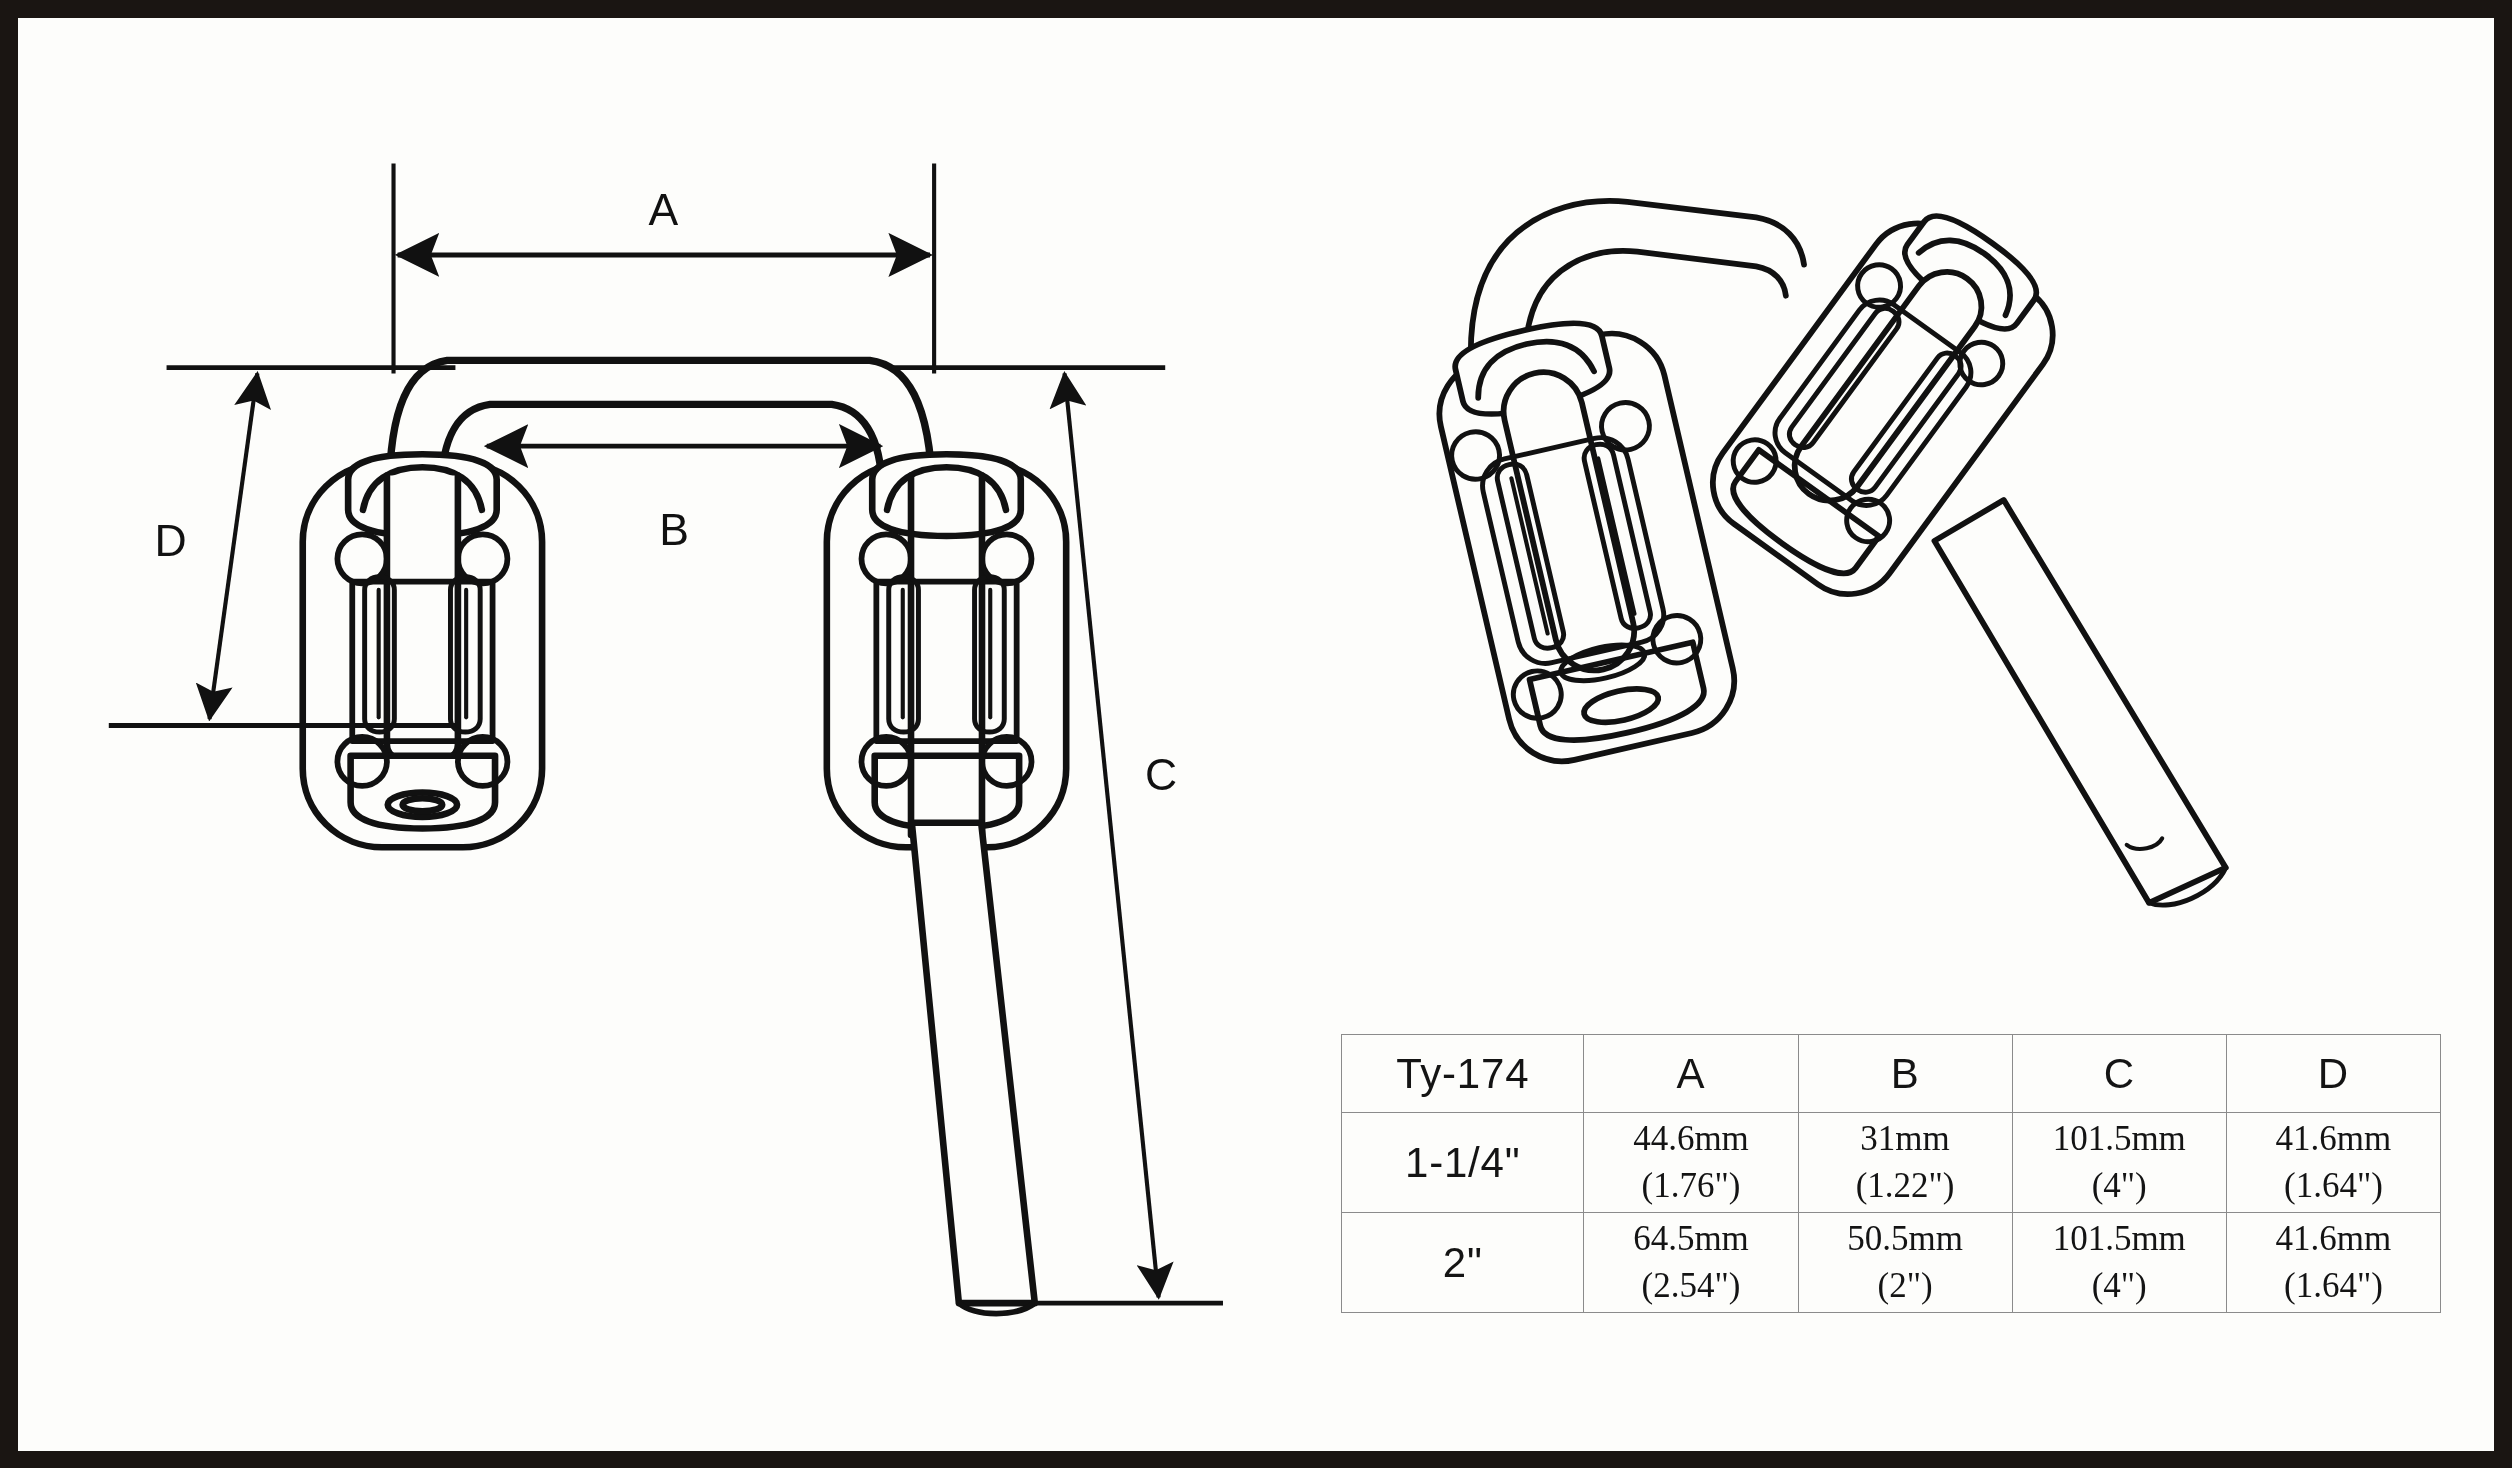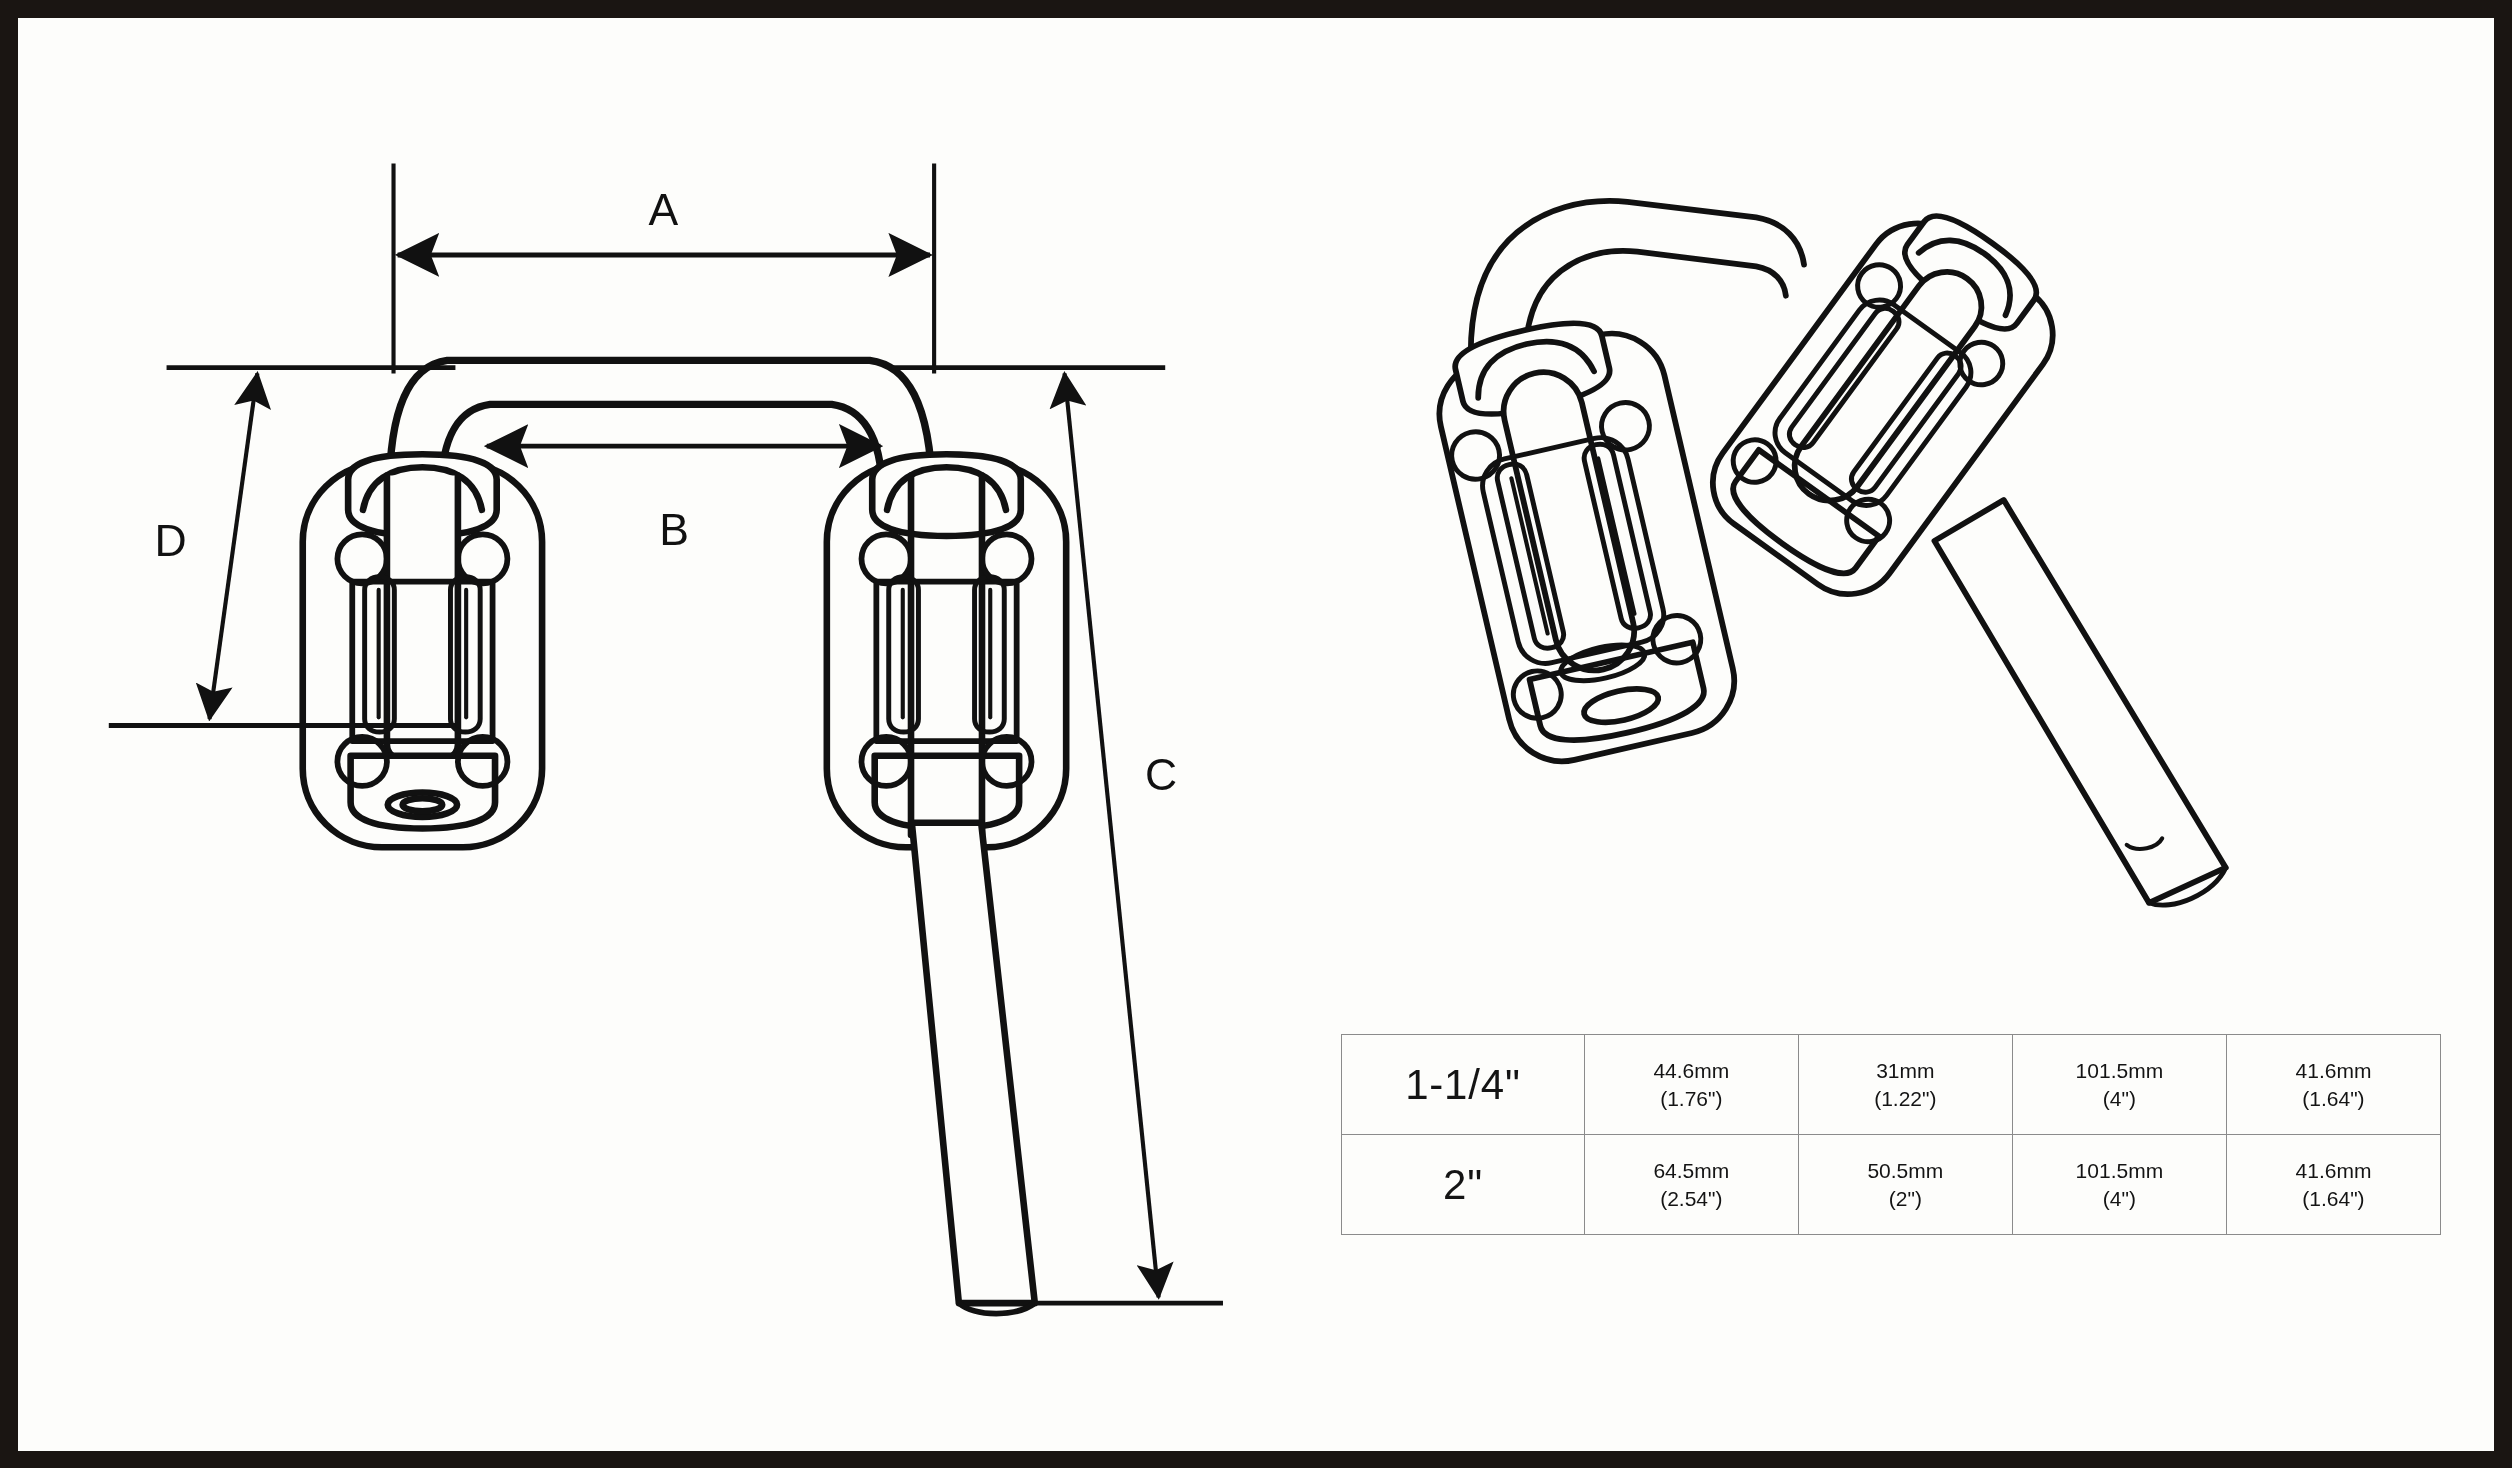--- a/index.html
+++ b/index.html
@@ -60,23 +60,24 @@
     letter-spacing: 0.8px;
   }
   #spec-table .size-cell {
     height: 99px;
     font-size: 42px;
     font-weight: 400;
     letter-spacing: 0.8px;
   }
   #spec-table .val-cell {
     height: 99px;
-    font-size: 21px;
+    font-size: 35px;
     line-height: 1.32;
     font-weight: 400;
+    font-family: Liberation Serif, serif;
   }
   #spec-table .val-cell .mm {
     display: block;
   }
   #spec-table .val-cell .inch {
     display: block;
   }
   .col-name  { width: 243px; }
   .col-dim   { width: 214px; }
 </style>
@@ -256,20 +257,27 @@
       <g>
         <path d="M 2322,640 L 2406,590 L 2675,1040 L 2582,1083 Z" fill="#fdfdfb"></path>
         <path d="M 2582,1083 C 2610,1094 2660,1072 2675,1040" fill="none" stroke-width="6"></path>
         <path d="M 2555,1012 C 2568,1022 2592,1016 2598,1004" fill="none" stroke-width="5"></path>
       </g>
     </g>
   </svg>
 
   <table id="spec-table">
     <tbody>
+      <tr>
+        <td class="hdr-cell col-name">Ty-174</td>
+        <td class="hdr-cell col-dim">A</td>
+        <td class="hdr-cell col-dim">B</td>
+        <td class="hdr-cell col-dim">C</td>
+        <td class="hdr-cell col-dim">D</td>
+      </tr>
 
       <tr>
         <td class="size-cell col-name">1-1/4"</td>
         <td class="val-cell col-dim">
           <span class="mm">44.6mm</span>
           <span class="inch">(1.76")</span>
         </td>
         <td class="val-cell col-dim">
           <span class="mm">31mm</span>
           <span class="inch">(1.22")</span>

